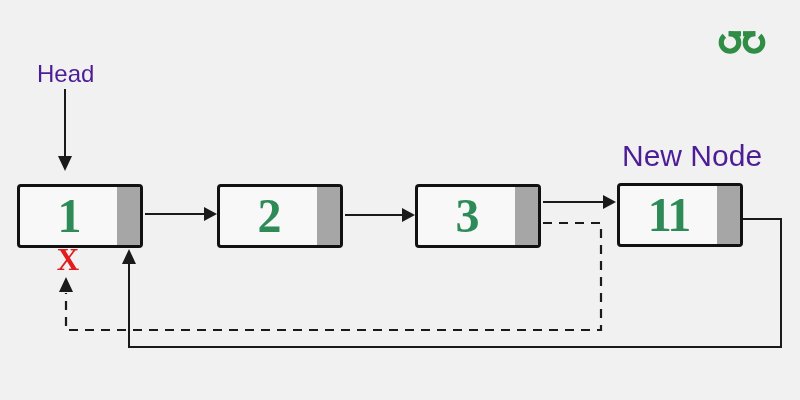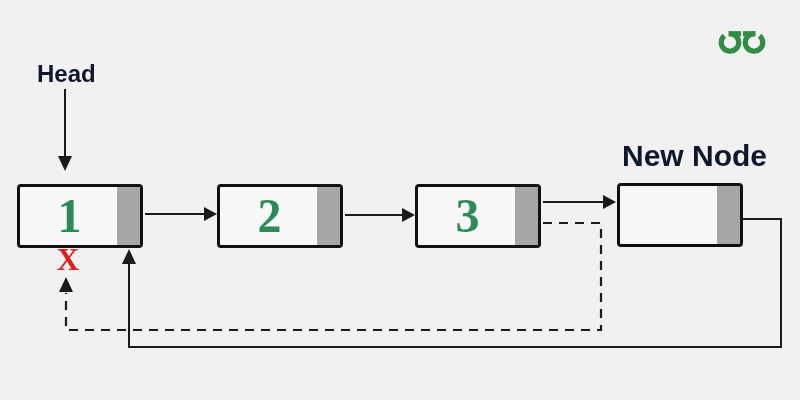--- a/index.html
+++ b/index.html
@@ -4,21 +4,21 @@
 <style>
   html,body { margin:0; padding:0; }
   .canvas {
     position:relative; width:800px; height:400px;
     background:#f1f1f2; overflow:hidden;
     font-family:"Liberation Sans", sans-serif;
   }
   svg.wires { position:absolute; left:0; top:0; width:800px; height:400px; }
 
   .diagram-label {
-    position:absolute; font-weight:bold; color:#0f172a; white-space:nowrap;
+    position:absolute; font-weight:normal; color:#4c1d95; white-space:nowrap;
   }
   .head-label   { left:37px;  top:60px;  font-size:24px; }
   .newnode-label{ left:622px; top:139px; font-size:30px; }
 
   .node {
     position:absolute; width:126px; height:64px; box-sizing:border-box;
     background:#f8f8f8; border:3px solid #111111; border-radius:4px;
   }
   .node-1  { left:17px;  top:184px; }
   .node-2  { left:217px; top:184px; }
@@ -92,20 +92,21 @@
   </div>
   <div class="node node-2">
     <span class="value">2</span>
     <span class="slot"></span>
   </div>
   <div class="node node-3">
     <span class="value">3</span>
     <span class="slot"></span>
   </div>
   <div class="node node-new">
+    <span class="value">11</span>
     <span class="slot"></span>
   </div>
 
   <div class="broken-x">X</div>
 
   <svg class="logo" width="52" height="36" viewBox="0 0 52 36" xmlns="http://www.w3.org/2000/svg">
     <g stroke="#2f8d46" stroke-width="5.2" fill="none">
       <circle cx="14" cy="21.5" r="8.75" pathLength="360" stroke-dasharray="230 35 95"></circle>
       <circle cx="38" cy="21.5" r="8.75" pathLength="360" stroke-dasharray="275 35 50"></circle>
       <line x1="12.5" y1="12.75" x2="25" y2="12.75"></line>

